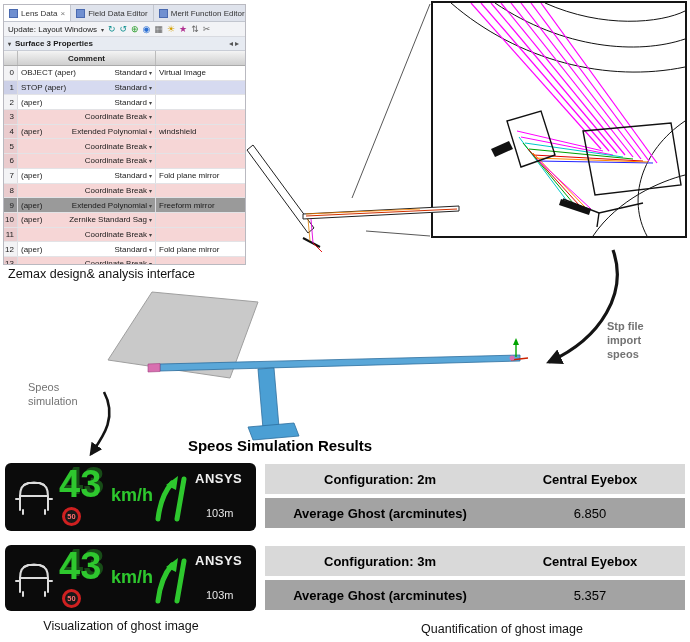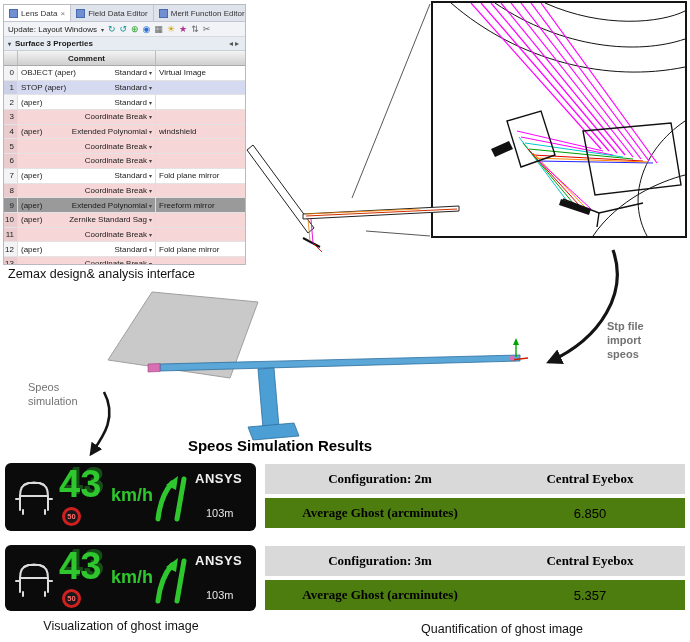--- a/index.html
+++ b/index.html
@@ -64,23 +64,23 @@
   .gp-turn{position:absolute;left:146px;top:9px;}
   .gp-brand{position:absolute;left:190px;top:8px;color:#f0f0f0;font-weight:bold;font-size:13px;letter-spacing:0.5px;}
   .gp-dist{position:absolute;left:201px;top:44px;color:#e6e6e6;font-size:11px;}
 
   
   .rtable{position:absolute;left:265px;width:420px;}
   #rt1{top:464px;}
   #rt2{top:546px;}
   .rt-head,.rt-body{display:grid;grid-template-columns:1fr 190px;align-items:center;height:30px;}
   .rt-head{background:#d9d9d9;}
-  .rt-body{background:#4d7c0f;margin-top:4px;}
+  .rt-body{background:#a3a3a3;margin-top:4px;}
   .rt-head div,.rt-body div{text-align:center;font-size:13px;}
-  .rt-config,.rt-eyebox,.rt-metric{font-weight:bold;font-family:Liberation Serif, serif;}
+  .rt-config,.rt-eyebox,.rt-metric{font-weight:bold;}
   .rt-value{font-weight:normal;}
 </style>
 </head>
 <body>
 
 <div class="canvas">
 
   <div class="zemax">
     <div class="ztabs">
       <div class="ztab active">

